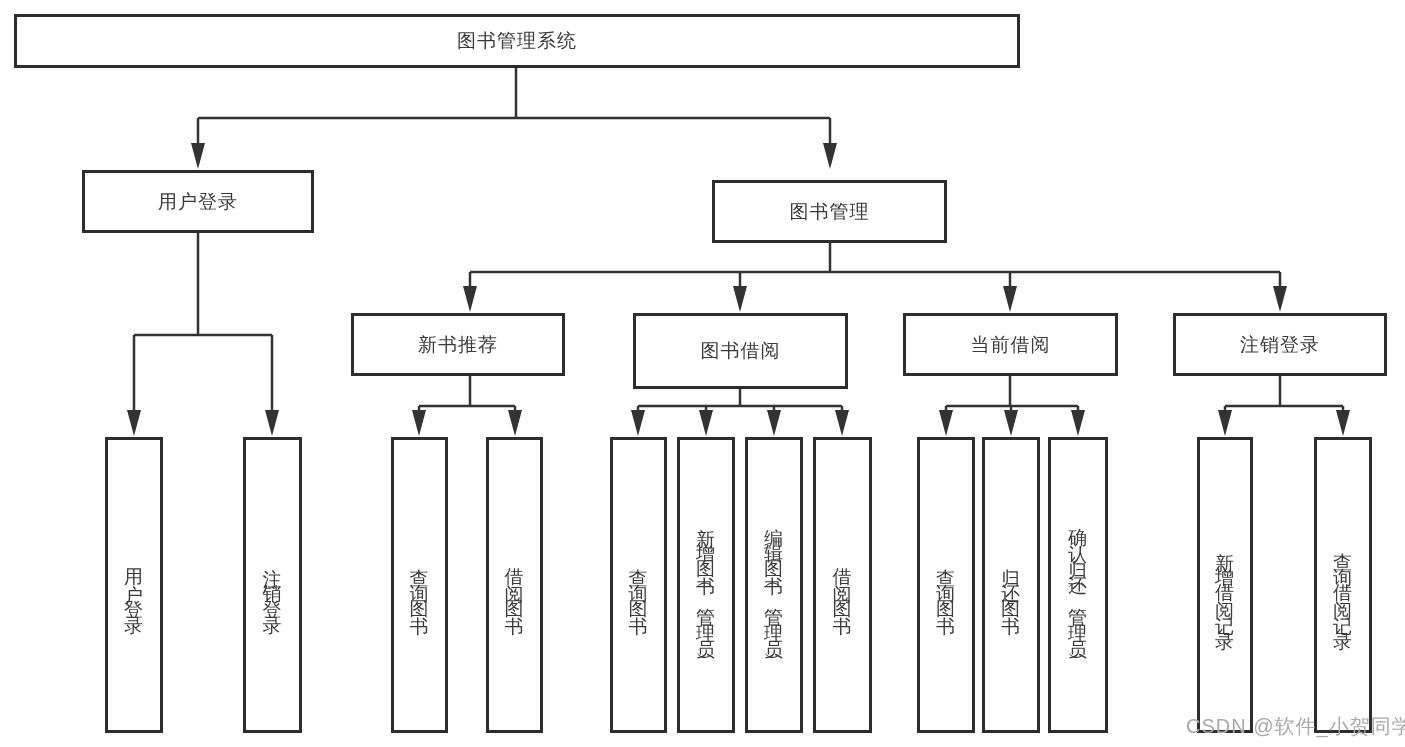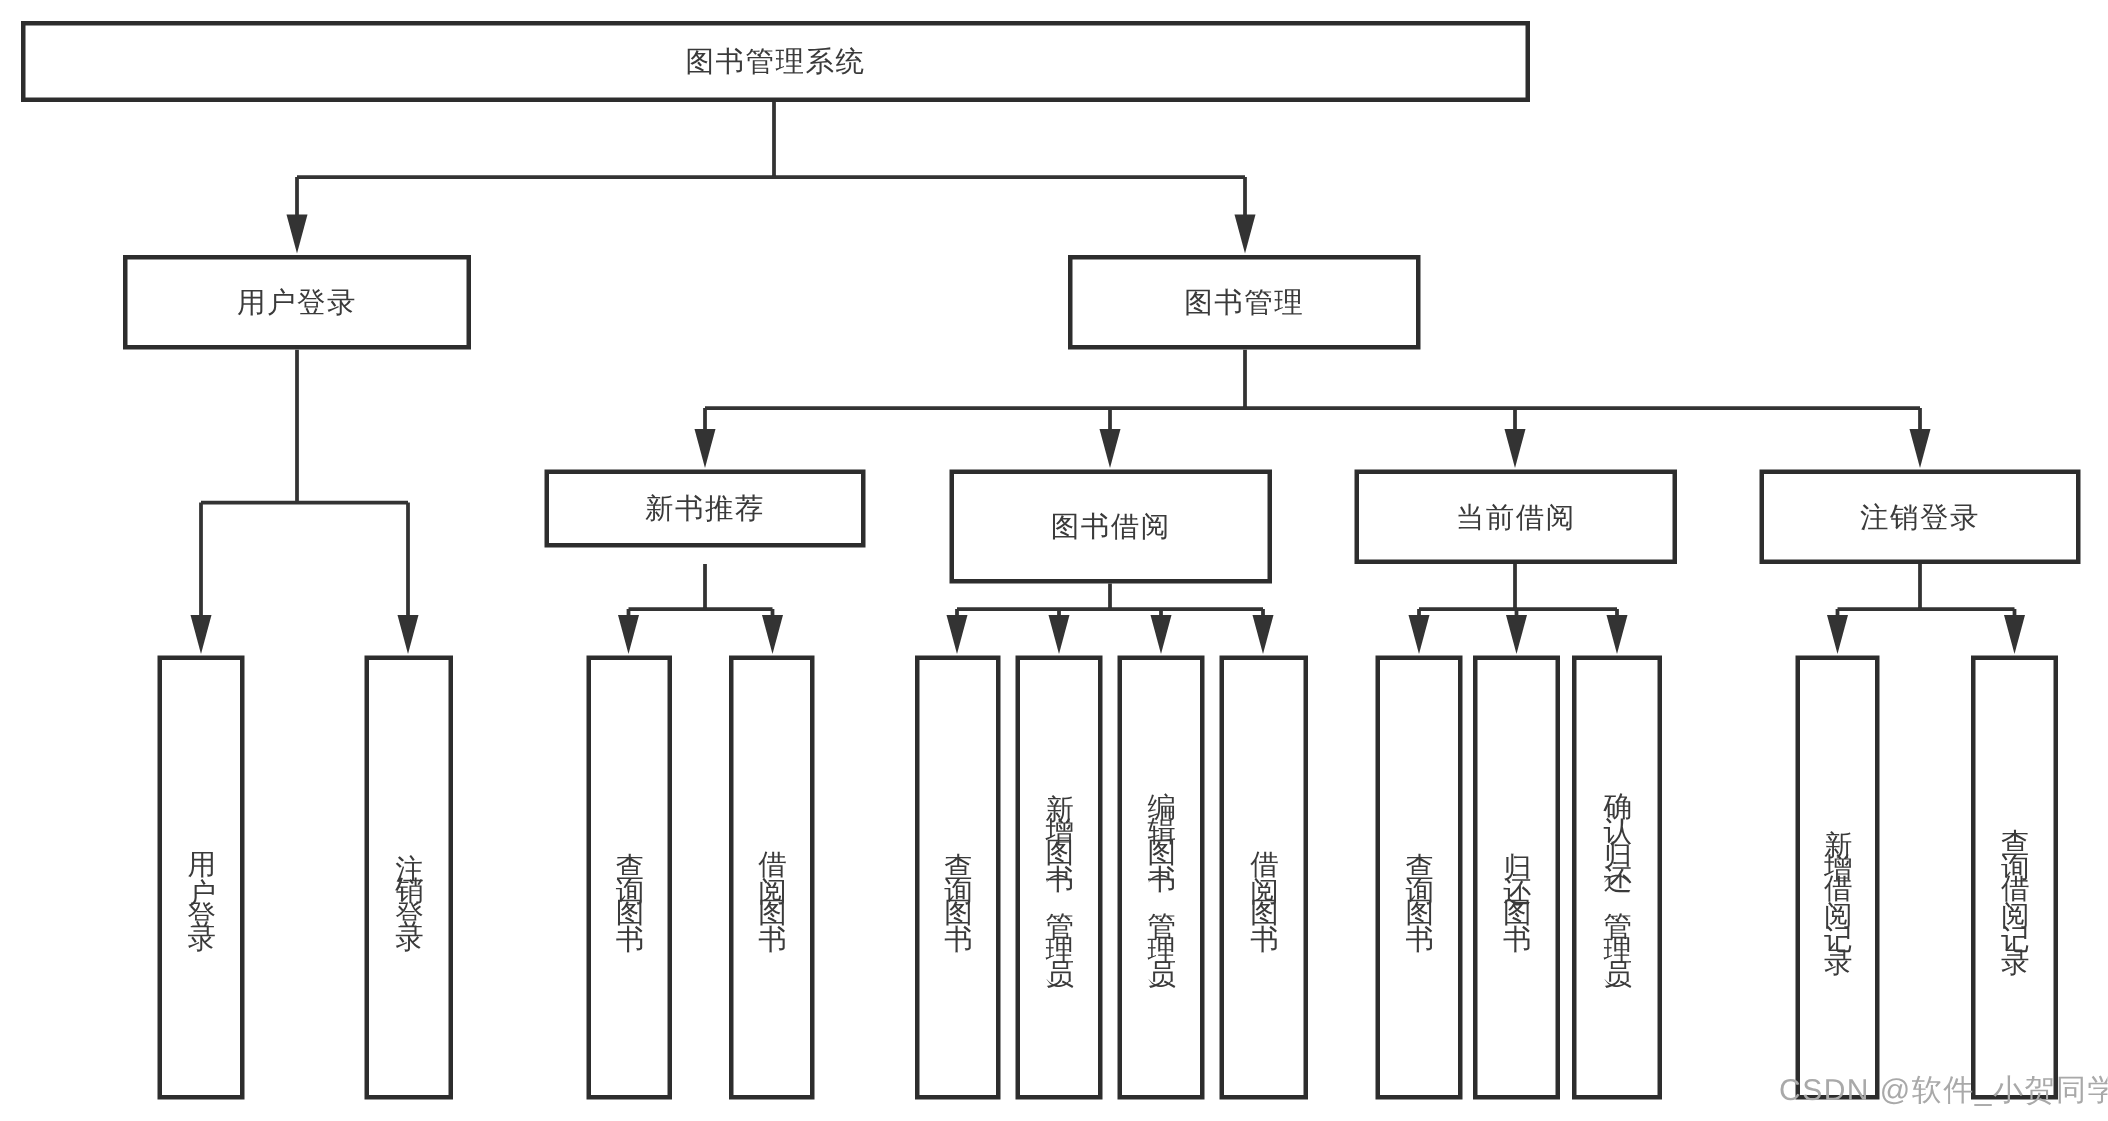--- a/index.html
+++ b/index.html
@@ -95,25 +95,25 @@
     </g>
   </svg>
 
   <div class="box" style="left:14px; top:14px; width:1006px; height:54px;">
     <span class="ht">图书管理系统</span>
   </div>
 
   <div class="box" style="left:82px; top:170px; width:232px; height:63px;">
     <span class="ht">用户登录</span>
   </div>
-  <div class="box" style="left:712px; top:170px; width:235px; height:63px;">
+  <div class="box" style="left:712px; top:180px; width:235px; height:63px;">
     <span class="ht">图书管理</span>
   </div>
 
-  <div class="box" style="left:363px; top:313px; width:214px; height:52px;">
+  <div class="box" style="left:351px; top:313px; width:214px; height:63px;">
     <span class="ht">新书推荐</span>
   </div>
   <div class="box" style="left:633px; top:313px; width:215px; height:76px;">
     <span class="ht">图书借阅</span>
   </div>
   <div class="box" style="left:903px; top:313px; width:215px; height:63px;">
     <span class="ht">当前借阅</span>
   </div>
   <div class="box" style="left:1173px; top:313px; width:214px; height:63px;">
     <span class="ht">注销登录</span>

